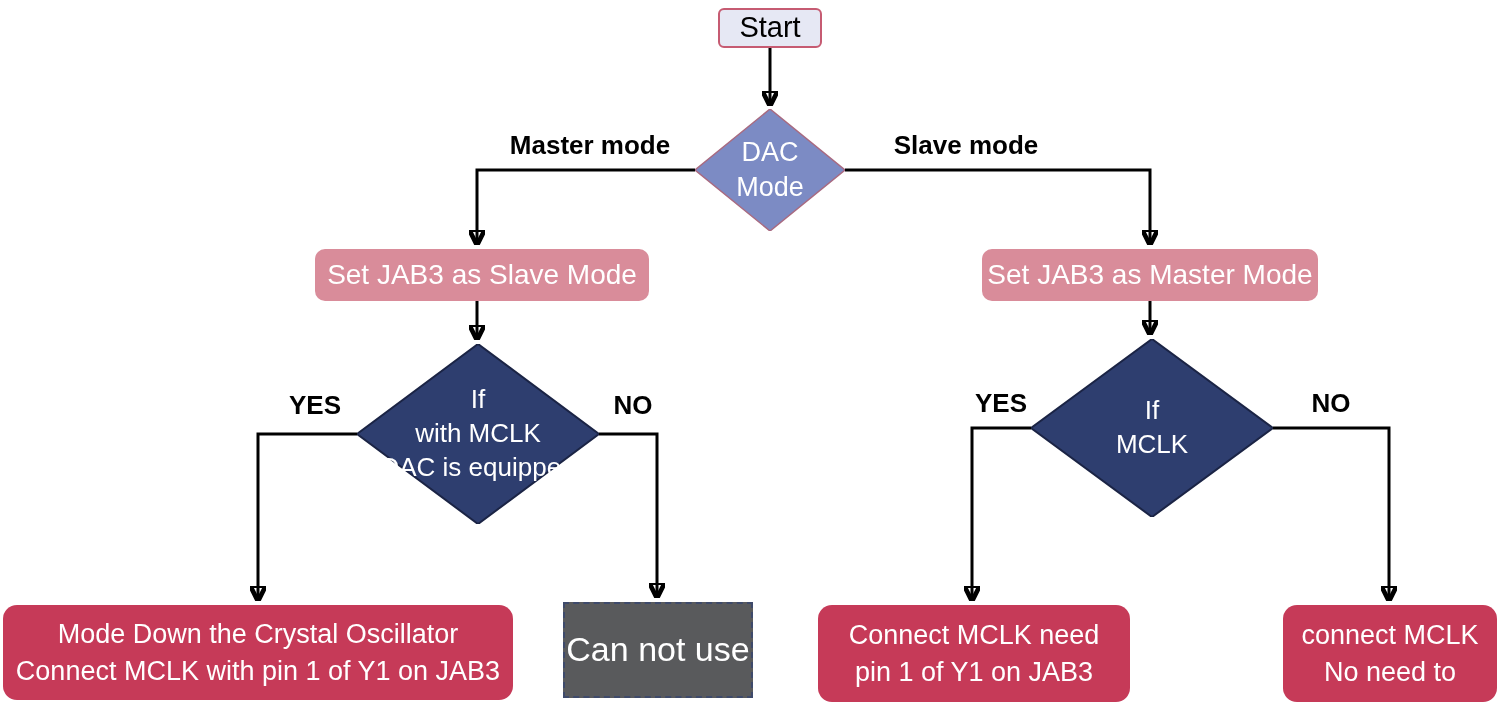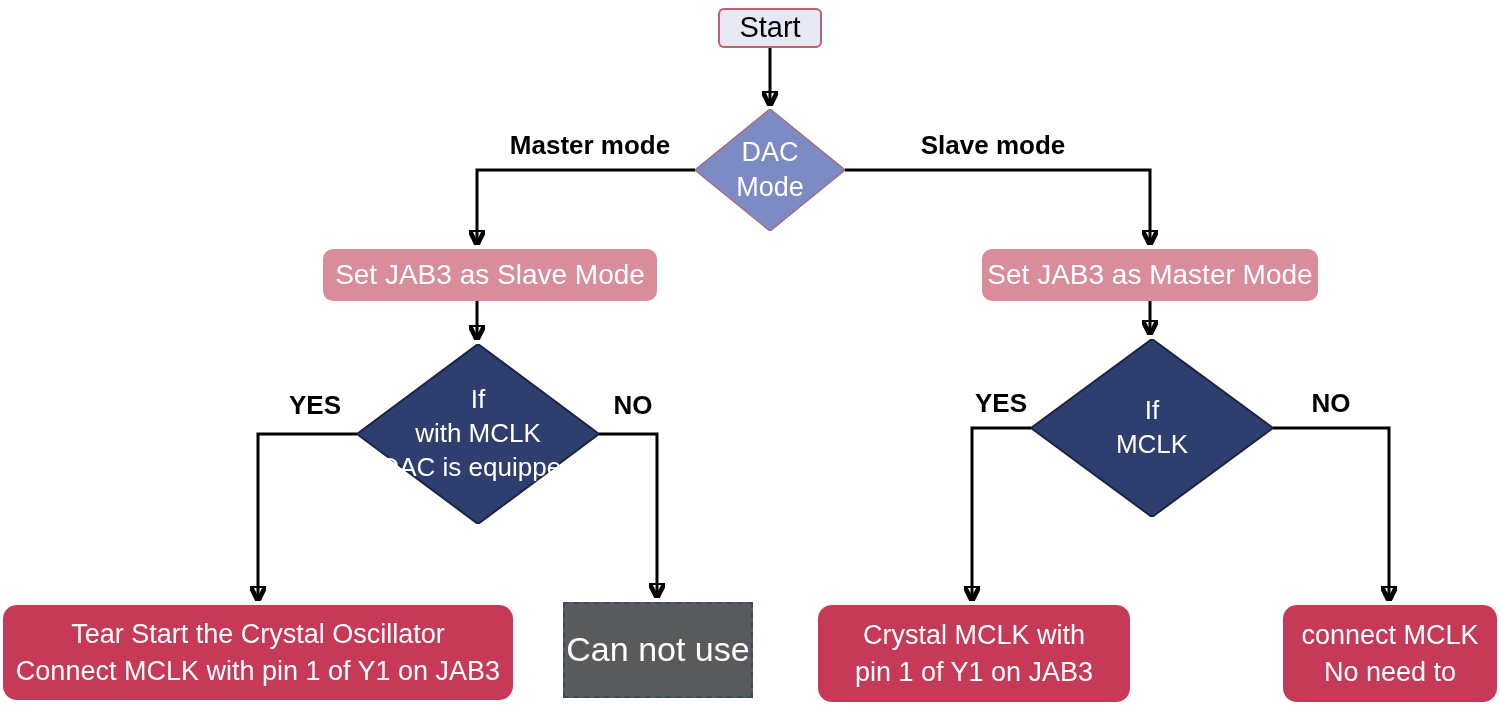--- a/index.html
+++ b/index.html
@@ -62,23 +62,23 @@
     <svg width="150" height="122" viewBox="0 0 150 122">
       <polygon points="75,0 150,61 75,122 0,61" fill="var(--decision-fill)" stroke="var(--decision-border)" stroke-width="1.5"></polygon>
     </svg>
     <div class="dtext dac-text">
       <span>DAC</span>
       <span>Mode</span>
     </div>
   </div>
 
   <div class="edge-label" style="left:590px;top:130px;">Master mode</div>
-  <div class="edge-label" style="left:966px;top:130px;margin-left:27px;">Slave mode</div>
+  <div class="edge-label" style="left:966px;top:130px;">Slave mode</div>
 
-  <div class="node pink-box" style="left:323px;top:249px;width:334px;height:52px;">
+  <div class="node pink-box" style="left:315px;top:249px;width:334px;height:52px;">
     <span>Set JAB3 as Slave Mode</span>
   </div>
 
   <div class="node pink-box" style="left:982px;top:249px;width:336px;height:52px;text-align:center;">
     <span>Set JAB3 as Master Mode</span>
   </div>
 
   <div class="diamond" style="left:357px;top:344px;width:242px;height:180px;">
     <svg width="242" height="180" viewBox="0 0 242 180">
       <polygon points="121,0 242,90 121,180 0,90" fill="var(--navy-fill)" stroke="var(--navy-border)" stroke-width="2"></polygon>
@@ -99,30 +99,30 @@
       <span>MCLK</span>
     </div>
   </div>
 
   <div class="edge-label" style="left:315px;top:390px;">YES</div>
   <div class="edge-label" style="left:633px;top:390px;">NO</div>
   <div class="edge-label" style="left:1001px;top:388px;">YES</div>
   <div class="edge-label" style="left:1331px;top:388px;">NO</div>
 
   <div class="node red-box" style="left:3px;top:605px;width:510px;height:95px;">
-    <span>Tear Start the Crystal Oscillator</span>
+    <span>Mode Down the Crystal Oscillator</span>
     <span>Connect MCLK with pin 1 of Y1 on JAB3</span>
   </div>
 
   <div class="node gray-box" style="left:563px;top:602px;width:190px;height:96px;">
     <span>Can not use</span>
   </div>
 
   <div class="node red-box" style="left:818px;top:605px;width:312px;height:97px;">
-    <span>Crystal MCLK with</span>
+    <span>Connect MCLK need</span>
     <span>pin 1 of Y1 on JAB3</span>
   </div>
 
   <div class="node red-box" style="left:1283px;top:605px;width:214px;height:97px;">
     <span>connect MCLK</span>
     <span>No need to</span>
   </div>
 
 </div>
 

